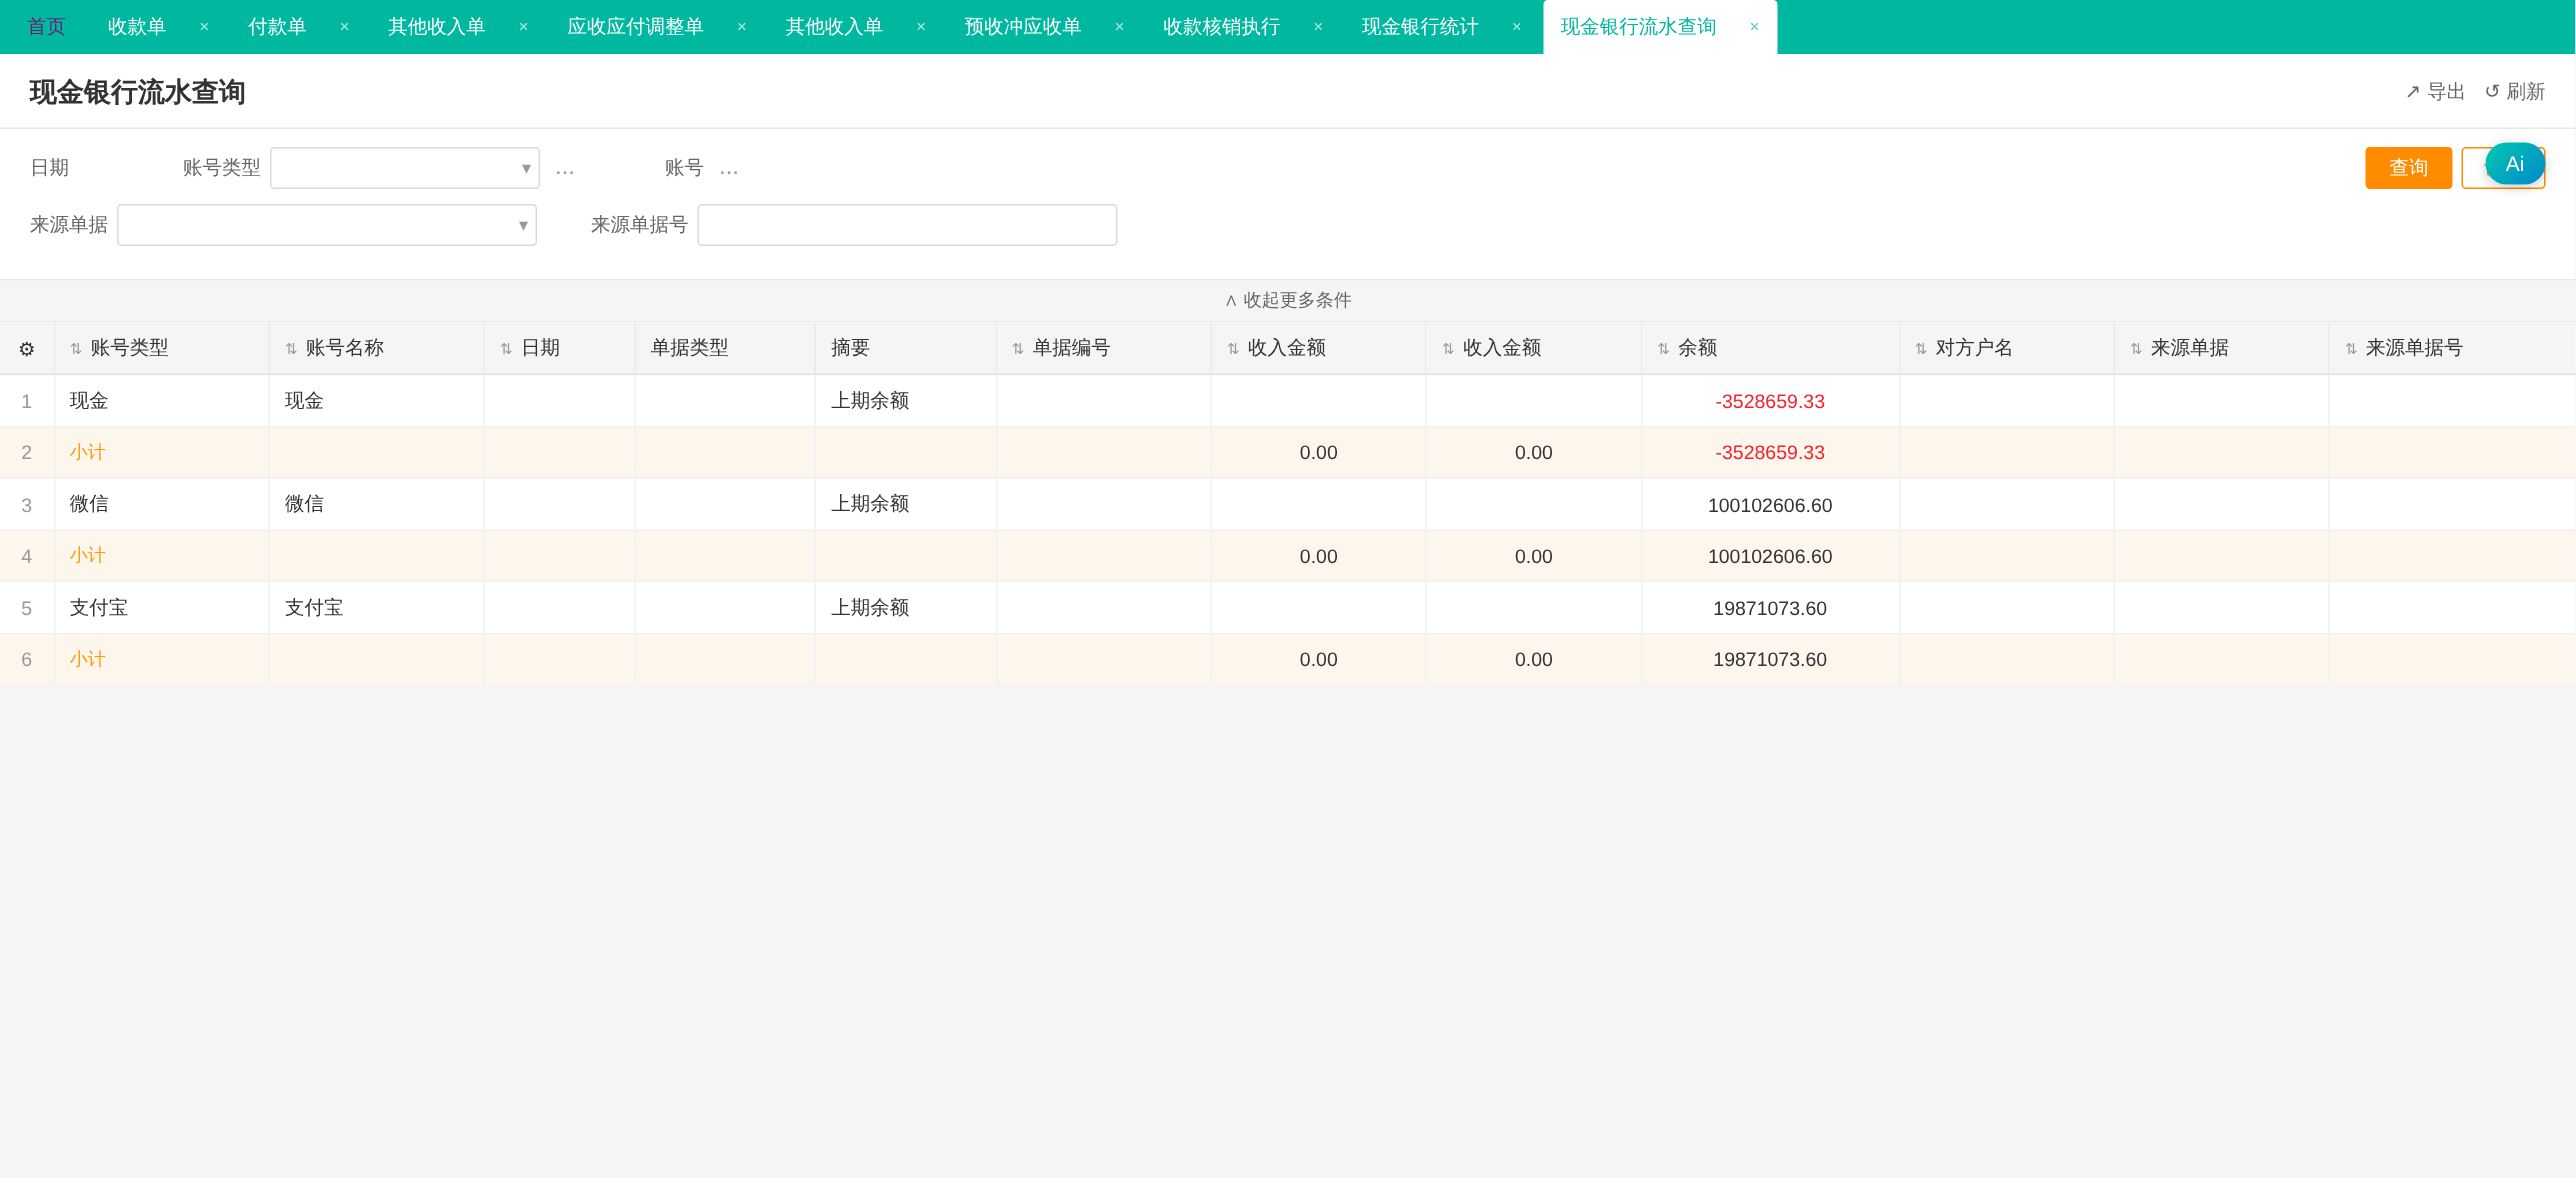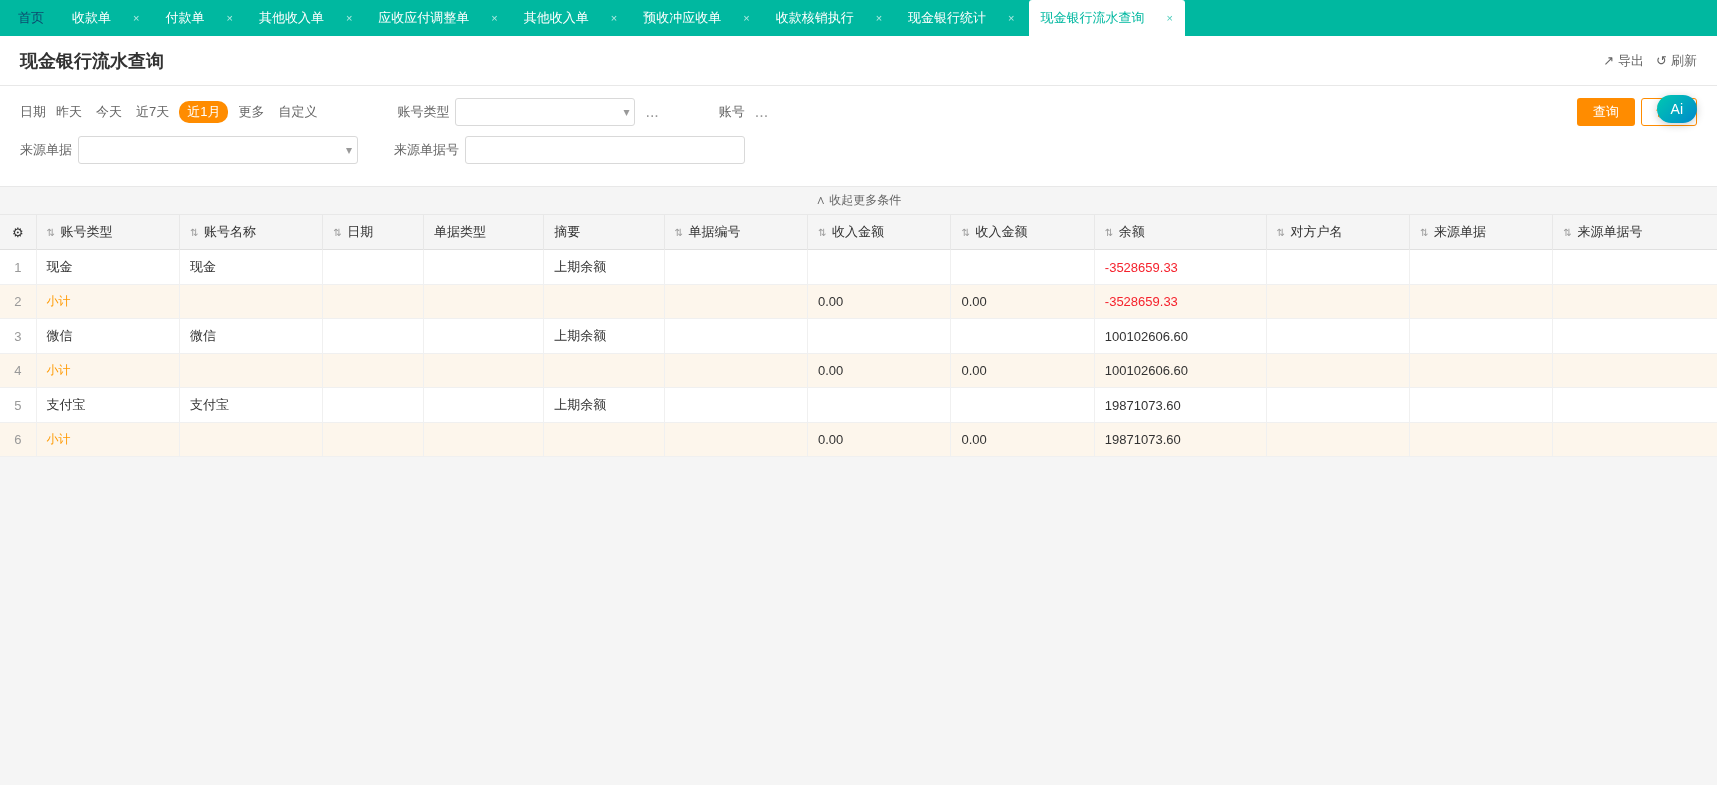--- a/index.html
+++ b/index.html
@@ -29,21 +29,21 @@
     .nav-item.active {
       background: #fff;
       color: #00b8a0;
     }
     .nav-close {
       font-size: 11px;
       opacity: 0.7;
       margin-left: 2px;
     }
     .nav-home {
-      color: #0c4a6e;
+      color: #701a75;
       padding: 4px 14px;
       font-size: 13px;
       cursor: pointer;
     }
 
     
     .page-header {
       background: #fff;
       padding: 10px 20px;
       display: flex;
@@ -235,21 +235,21 @@
       white-space: nowrap;
     }
     tbody td:last-child { border-right: none; }
     .row-number {
       color: #999;
       text-align: center;
       width: 36px;
     }
     .negative { color: #f5222d; }
     .subtotal-label { color: #f90; font-size: 12px; }
-    .amount-col { text-align: left; }
+    .amount-col { text-align: center; }
 
     
     .ai-badge {
       position: fixed;
       right: 20px;
       top: 95px;
       background: linear-gradient(135deg, #00c9b1, #0088cc);
       color: #fff;
       border-radius: 20px;
       padding: 6px 14px;
@@ -332,28 +332,20 @@
 </div>
 
 <div class="filter-section">
   <div class="filter-main-row">
     <div class="filter-fields-area">
 
       <div class="filter-row">
 
         <div class="filter-field">
           <span class="filter-label">日期</span>
-          <div class="date-options">
-            <span class="date-btn">昨天</span>
-            <span class="date-btn">今天</span>
-            <span class="date-btn">近7天</span>
-            <span class="date-btn active">近1月</span>
-            <span class="date-btn">更多</span>
-            <span class="date-btn">自定义</span>
-          </div>
         </div>
 
         <div class="filter-field" style="margin-left: 60px;">
           <span class="filter-label">账号类型</span>
           <div class="select-wrapper">
             <select class="filter-select">
               <option value=""></option>
             </select>
           </div>
           <span class="dots-btn">...</span>

